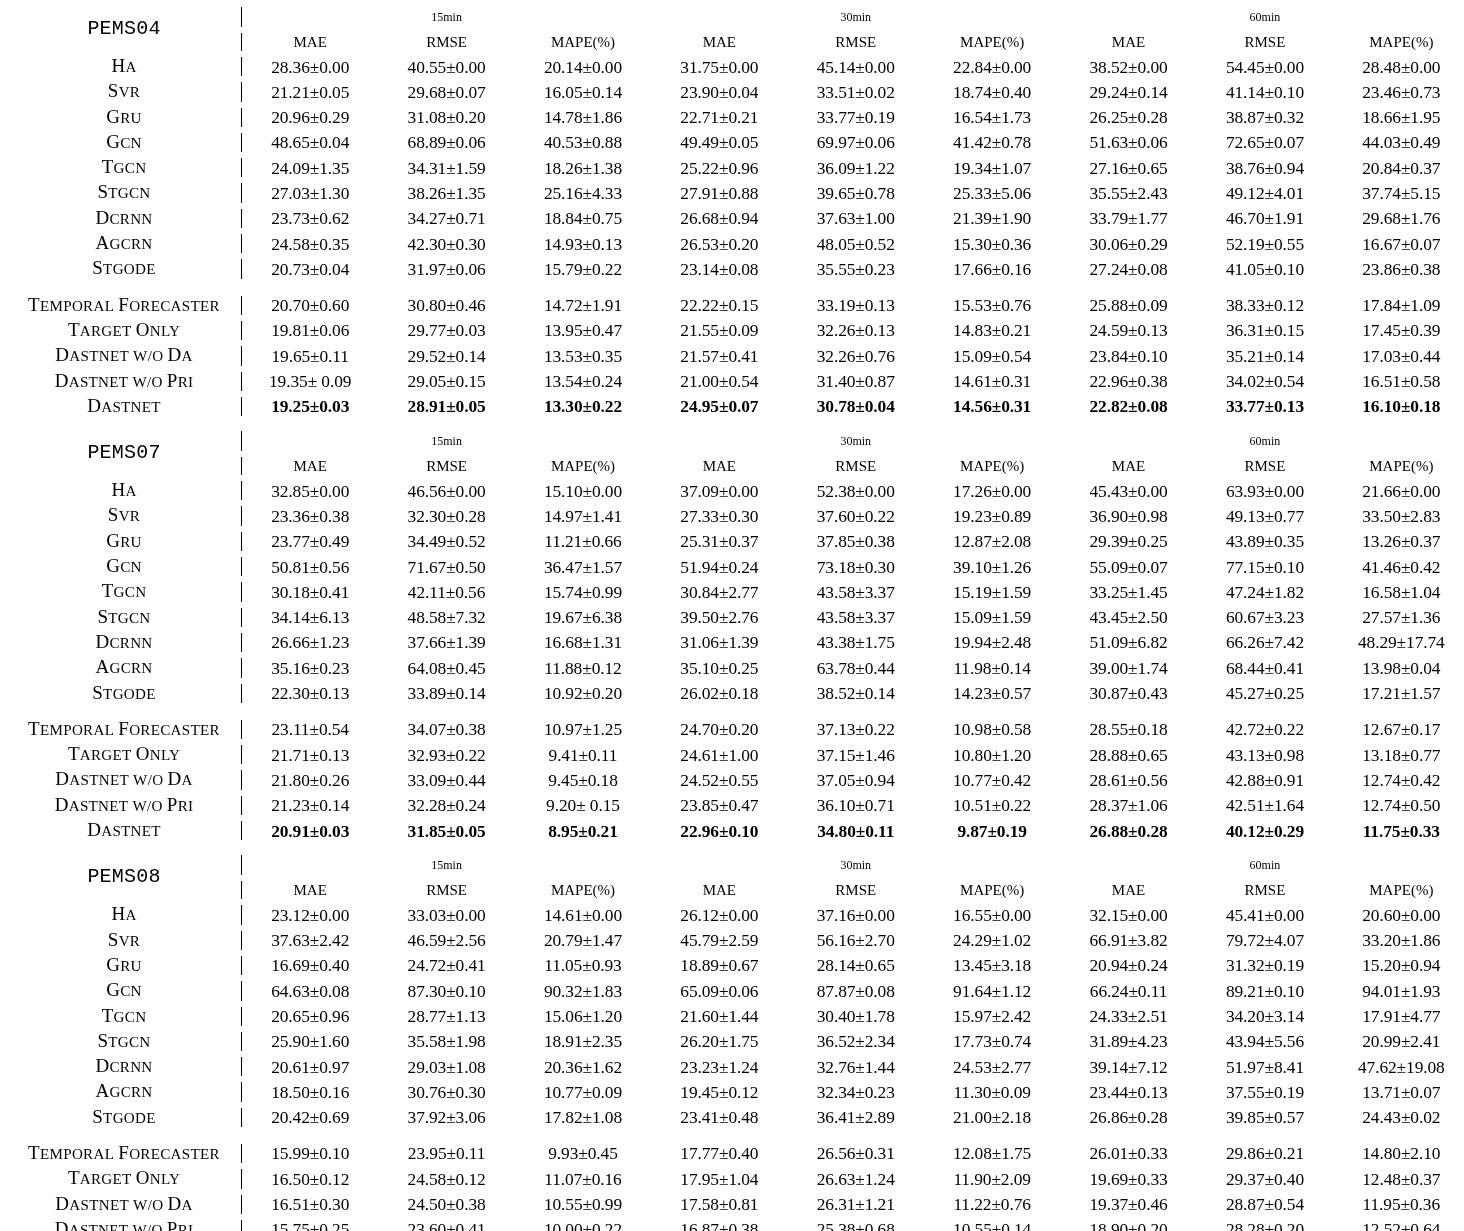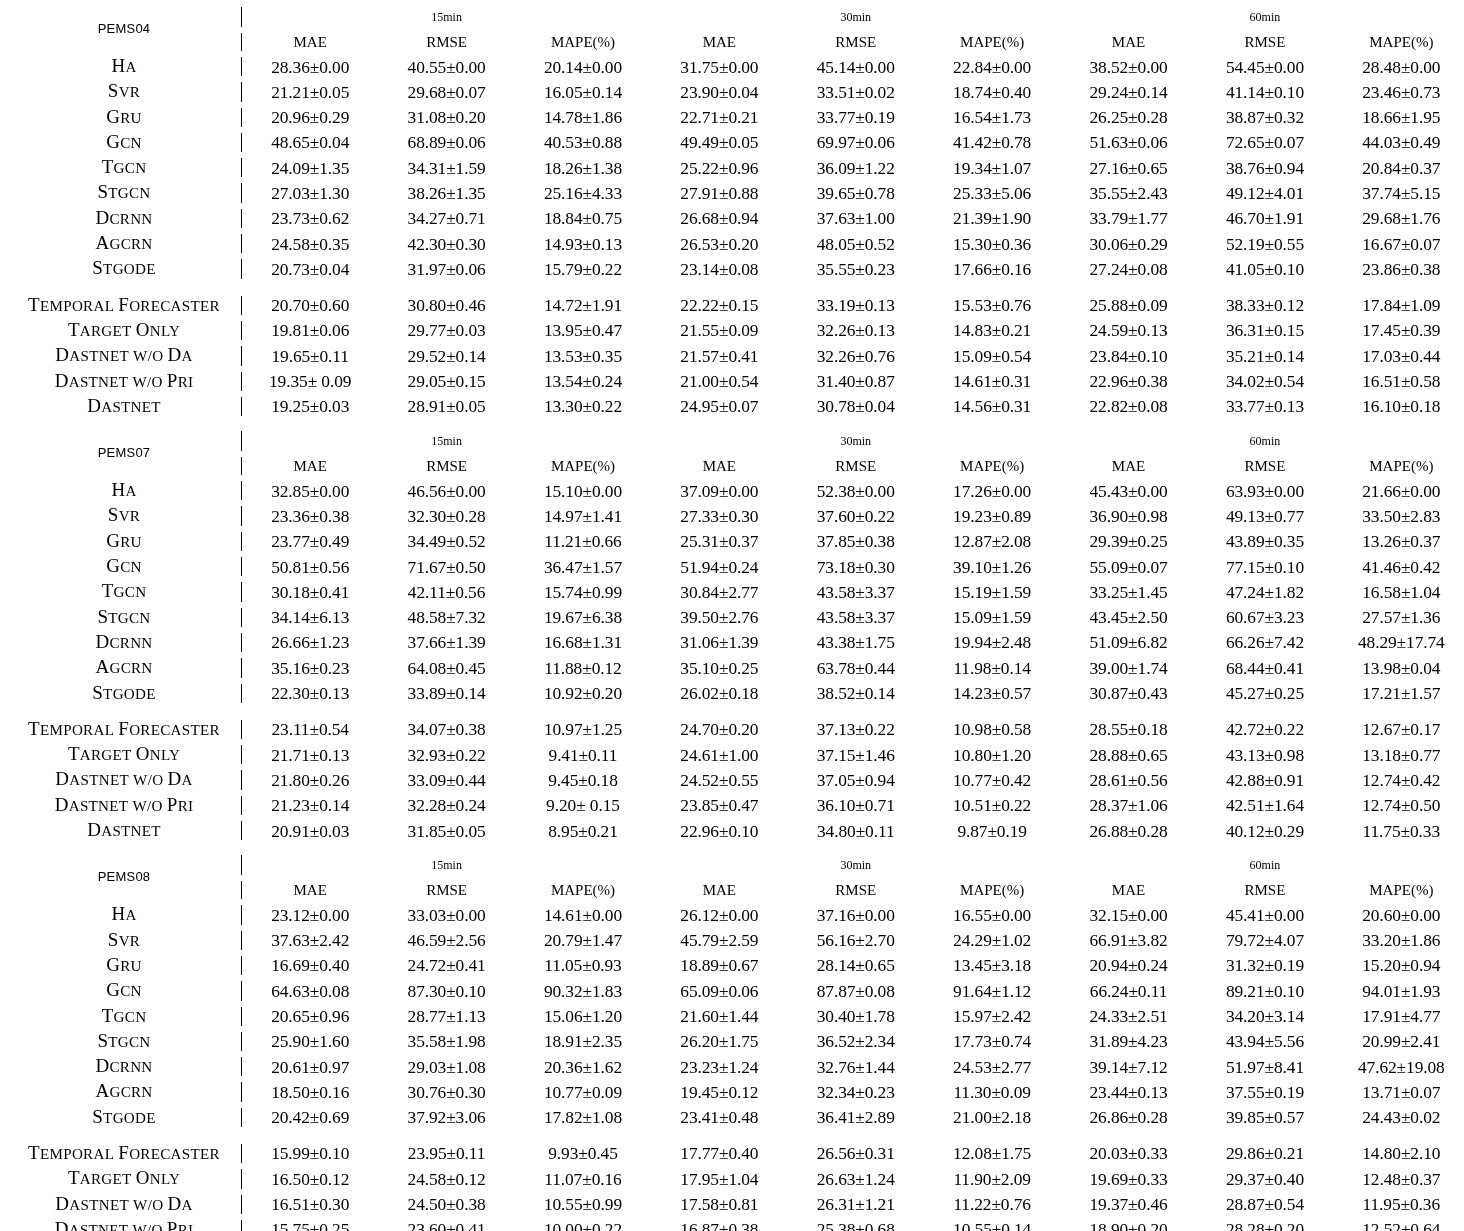--- a/index.html
+++ b/index.html
@@ -41,22 +41,22 @@
     border-left: 1px solid #000;
     box-shadow: -4px 0 0 -3px #000;
   }
   td.vrule-sgl, th.vrule-sgl {
     border-left: 1px solid #000;
   }
 
   .rule-row td { height: 0; line-height: 0; font-size: 0; padding: 0; }
 
   .dataset-name {
-    font-size: 13px;
-    font-family: Liberation Sans, sans-serif;
+    font-size: 20px;
+    font-family: Liberation Mono, monospace;
     letter-spacing: 0.2px;
   }
   .horizon-head {
     font-size: 12px;
   }
   .metric-head {
     font-size: 15px;
     font-variant: normal;
   }
   .rowlabel {
@@ -67,21 +67,21 @@
   }
   
   .sc { text-transform: uppercase; }
   .sc .big { font-size: 19px; }
   .sc .sm { font-size: 15.1px; }
 
   td.cell {
     font-size: 17.4px;
     letter-spacing: -0.1px;
   }
-  td.cell.bold { font-weight: normal; }
+  td.cell.bold { font-weight: bold; }
   tr.datarow td { height: 24.3px; line-height: 24.3px; }
   tr.headrow td { height: 26px; line-height: 26px; }
   tr.headrow2 td { height: 24px; line-height: 24px; }
 
   .spacer-row td { height: 7px; line-height: 7px; font-size: 0; }
 
   .hr-full { border-top: 1.7px solid #000; height: 0; font-size: 0; line-height: 0; }
   .hr-thin { border-top: 0.9px solid #000; height: 0; font-size: 0; line-height: 0; }
   table.block { margin: 0; }
   .block-sep { height: 9px; }
@@ -677,21 +677,21 @@
             <td colspan="10"></td>
           </tr>
           <tr class="datarow">
             <td class="rowlabel sc"><span class="big">T</span><span class="sm">EMPORAL</span><span class="sm">&nbsp;</span><span class="big">F</span><span class="sm">ORECASTER</span></td>
             <td class="cell  vrule-dbl">15.99±0.10</td>
             <td class="cell ">23.95±0.11</td>
             <td class="cell ">9.93±0.45</td>
             <td class="cell  vrule-sgl">17.77±0.40</td>
             <td class="cell ">26.56±0.31</td>
             <td class="cell ">12.08±1.75</td>
-            <td class="cell  vrule-sgl">20.03±0.33</td>
+            <td class="cell  vrule-sgl">26.01±0.33</td>
             <td class="cell ">29.86±0.21</td>
             <td class="cell ">14.80±2.10</td>
           </tr>
           <tr class="datarow">
             <td class="rowlabel sc"><span class="big">T</span><span class="sm">ARGET</span><span class="sm">&nbsp;</span><span class="big">O</span><span class="sm">NLY</span></td>
             <td class="cell  vrule-dbl">16.50±0.12</td>
             <td class="cell ">24.58±0.12</td>
             <td class="cell ">11.07±0.16</td>
             <td class="cell  vrule-sgl">17.95±1.04</td>
             <td class="cell ">26.63±1.24</td>

